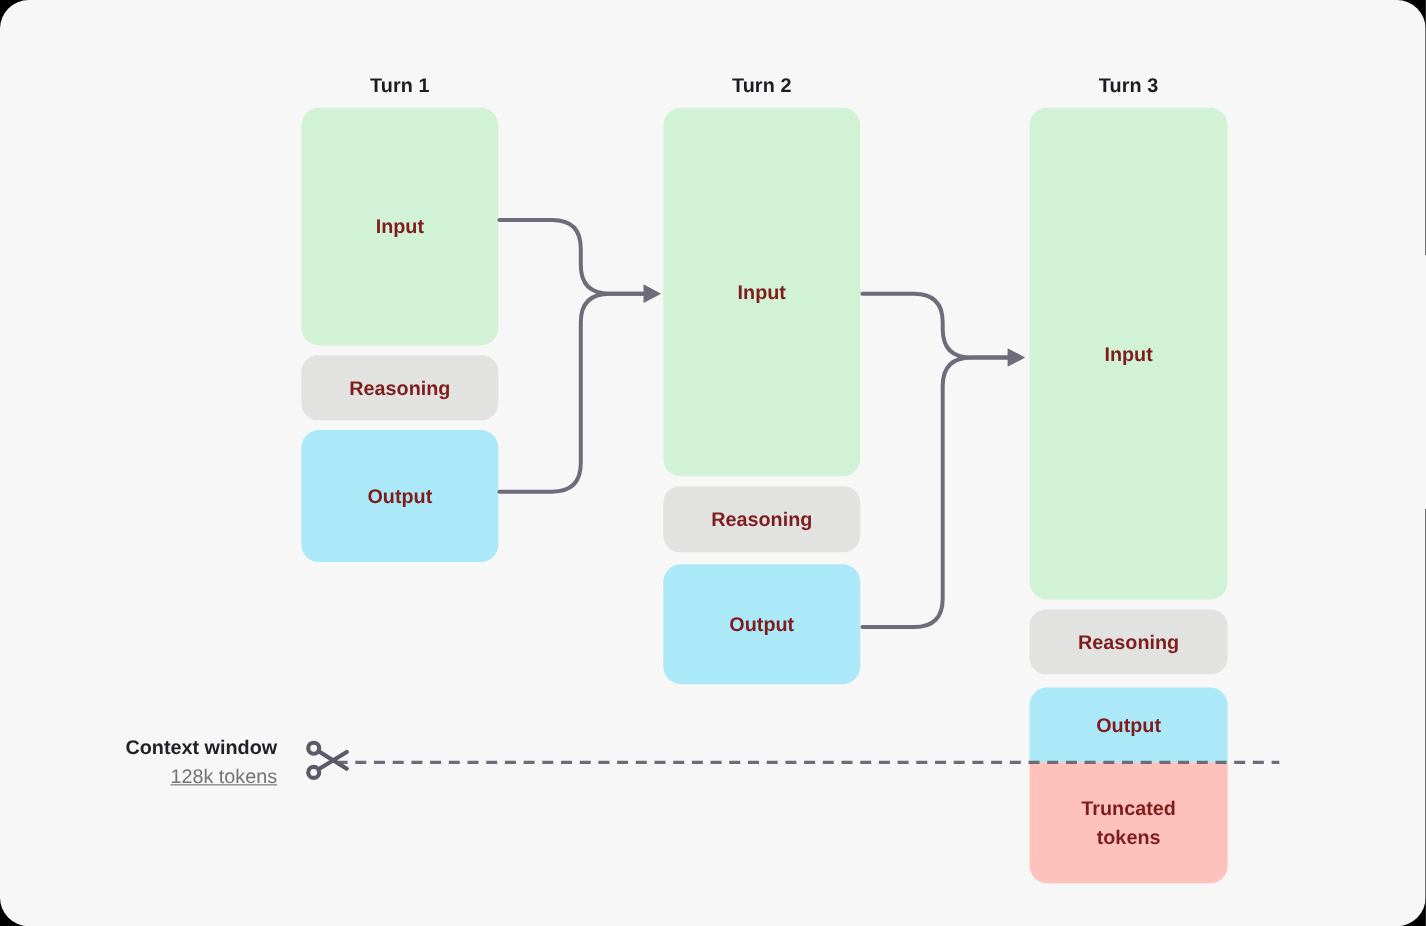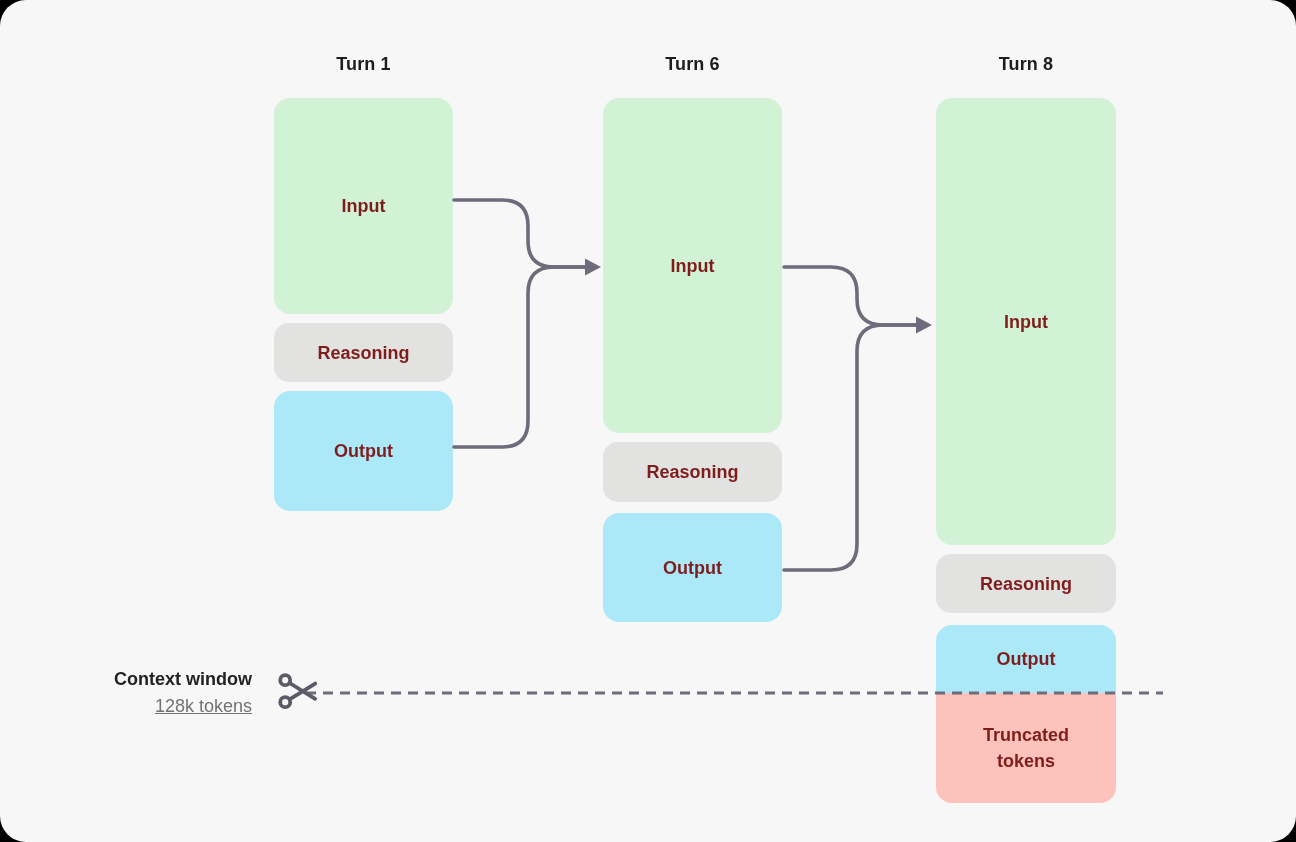--- a/index.html
+++ b/index.html
@@ -19,21 +19,21 @@
   .turn {
     position: absolute;
     top: 0;
     height: 842px;
   }
   .turn-title {
     position: absolute;
     top: 50px;
     left: 0;
     right: 0;
-    margin: 4px;
+    margin: 18px;
     text-align: center;
     font-size: 18px;
     font-weight: 600;
     color: #1d1d21;
     letter-spacing: 0.1px;
   }
   .box {
     position: absolute;
     left: 0;
     right: 0;
@@ -126,34 +126,34 @@
     </div>
     <div class="box reasoning-box" style="top:323px;height:59px">
       <span class="box-label">Reasoning</span>
     </div>
     <div class="box output-box" style="top:391px;height:120px">
       <span class="box-label">Output</span>
     </div>
   </section>
 
   <section class="turn" style="left:603px;width:179px">
-    <h2 class="turn-title">Turn 6</h2>
+    <h2 class="turn-title">Turn 2</h2>
     <div class="box input-box" style="top:98px;height:335px">
       <span class="box-label">Input</span>
     </div>
     <div class="box reasoning-box" style="top:442px;height:60px">
       <span class="box-label">Reasoning</span>
     </div>
     <div class="box output-box" style="top:513px;height:109px">
       <span class="box-label">Output</span>
     </div>
   </section>
 
   <section class="turn" style="left:936px;width:180px">
-    <h2 class="turn-title">Turn 8</h2>
+    <h2 class="turn-title">Turn 3</h2>
     <div class="box input-box" style="top:98px;height:447px">
       <span class="box-label">Input</span>
     </div>
     <div class="box reasoning-box" style="top:554px;height:59px">
       <span class="box-label">Reasoning</span>
     </div>
     <div class="box output-box cut-top" style="top:625px;height:68px">
       <span class="box-label">Output</span>
     </div>
     <div class="box truncated-box cut-bottom" style="top:693px;height:110px">

